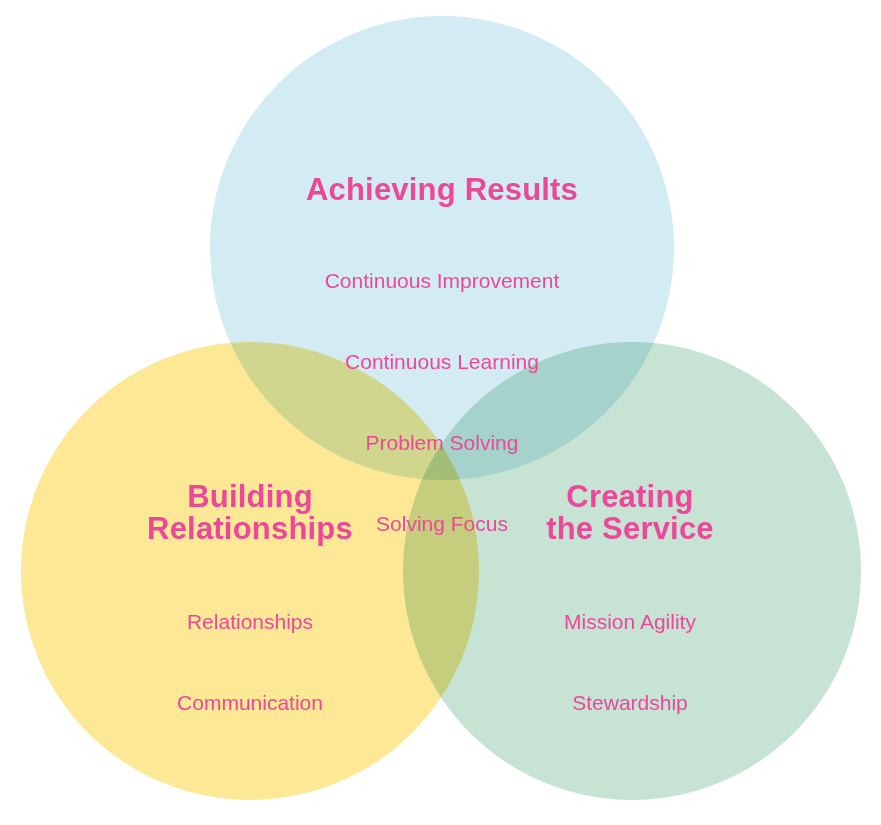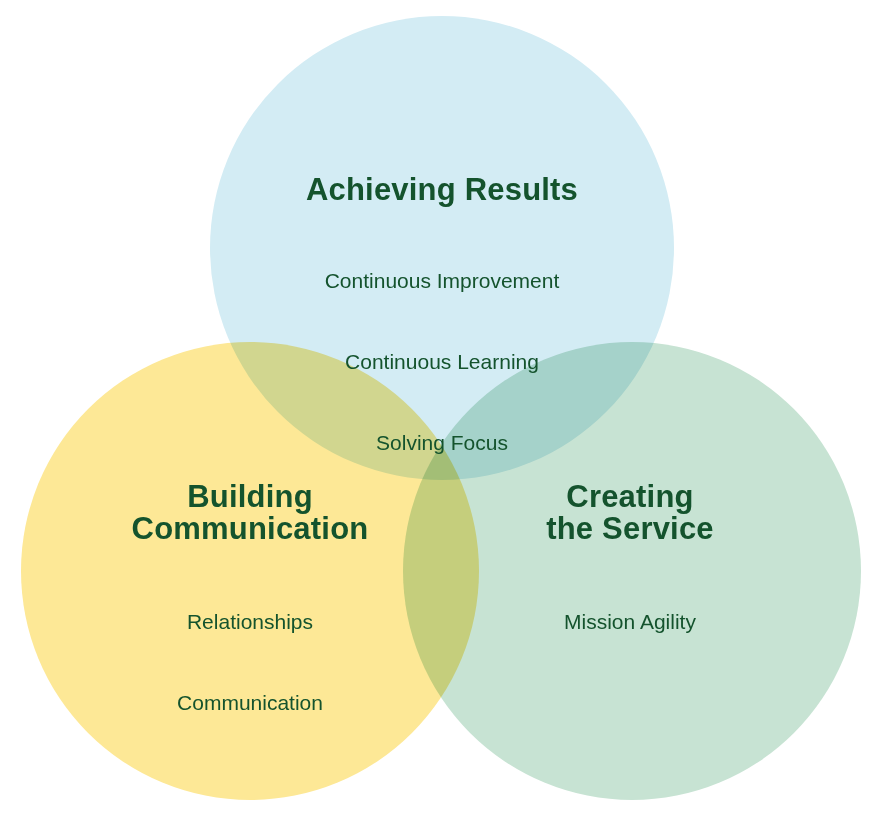--- a/index.html
+++ b/index.html
@@ -35,21 +35,21 @@
   .circle-right {
     left: 403px;
     top: 342px;
     width: 458px;
     height: 458px;
   }
   .label-block {
     position: absolute;
     transform: translateX(-50%);
     text-align: center;
-    color: #14532d;
+    color: #ec4899;
     white-space: pre-line;
   }
   .label-top    { left: 442px; top: 156px; width: 460px; }
   .label-left   { left: 250px; top: 463px; width: 380px; }
   .label-right  { left: 630px; top: 463px; width: 380px; }
   .circle-title {
     font-size: 31px;
     font-weight: bold;
     line-height: 32px;
     letter-spacing: 0.2px;
@@ -80,34 +80,36 @@
 
   <div class="circle circle-top" style="background-color: rgb(211, 236, 244);"></div>
   <div class="circle circle-left" style="background-color: rgb(253, 232, 150);"></div>
   <div class="circle circle-right" style="background-color: rgb(199, 227, 211);"></div>
 
   <div class="label-block label-top">
     <div class="circle-title">Achieving Results</div>
     <ul class="item-list">
       <li>Continuous Improvement</li>
       <li>Continuous Learning</li>
+      <li>Problem Solving</li>
       <li>Solving Focus</li>
     </ul>
   </div>
 
   <div class="label-block label-left">
     <div class="circle-title">Building
-Communication</div>
+Relationships</div>
     <ul class="item-list">
       <li>Relationships</li>
       <li>Communication</li>
     </ul>
   </div>
 
   <div class="label-block label-right">
     <div class="circle-title">Creating
 the Service</div>
     <ul class="item-list">
       <li>Mission Agility</li>
+      <li>Stewardship</li>
     </ul>
   </div>
 
 </div>
 
 </body></html>

